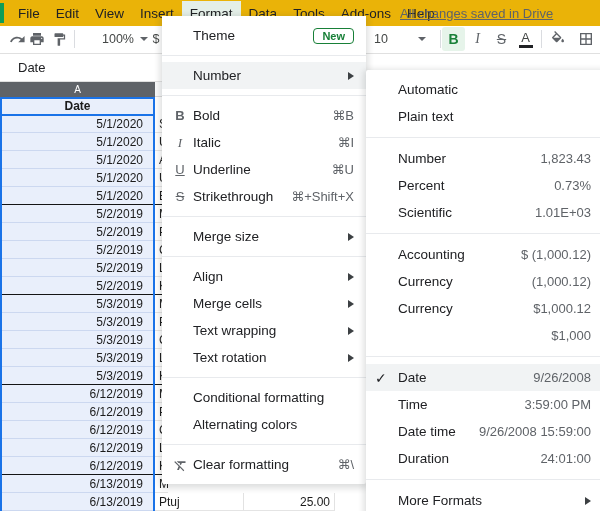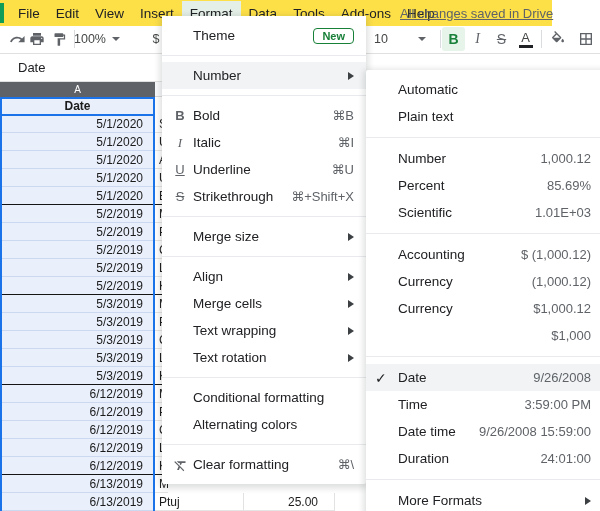--- a/index.html
+++ b/index.html
@@ -2,21 +2,21 @@
 <html><head>
 <meta charset="utf-8">
 <style>
   * { margin:0; padding:0; box-sizing:border-box; }
   body { background:#fff; }
   .screen {
     position:relative; width:600px; height:511px; overflow:hidden; background:#fff;
     font-family:"Liberation Sans","DejaVu Sans",sans-serif; color:#202124;
   }
   
-  .menubar { position:absolute; top:0; left:0; width:552px; height:26px; background:#fde047; display:flex; align-items:center; z-index:6; }
+  .menubar { position:absolute; top:0; left:0; width:600px; height:26px; background:#eab308; display:flex; align-items:center; z-index:6; }
   .logo-sliver { position:absolute; left:0; top:3px; width:4px; height:20px; background:#0f9d58; }
   .mb-items { display:flex; margin-left:10px; }
   .mb-item { font-size:13.5px; padding:5px 8px; cursor:default; white-space:nowrap; }
   .mb-item.active { background:#e4efe8; }
   .mb-status { position:absolute; left:400px; top:6px; font-size:13px; color:#5f6368; text-decoration:underline; white-space:nowrap; }
   
   .toolbar { position:absolute; top:26px; left:0; width:600px; height:27px; background:#fff; z-index:4; }
   .tb { position:absolute; top:1px; height:24px; display:flex; align-items:center; justify-content:center; color:#5f6368; }
   .tb svg { display:block; }
   .vsep { position:absolute; top:4px; width:1px; height:18px; background:#dadce0; }
@@ -32,21 +32,21 @@
   
   .sheet { position:absolute; top:82px; left:0; width:600px; height:429px; z-index:1; }
   .colheader-a { position:absolute; left:0; top:0; width:155px; height:15px; background:#5f6368; color:#fff; font-size:10px; display:flex; align-items:center; justify-content:center; }
   .colheader-b { position:absolute; left:155px; top:0; width:90px; height:15px; background:#f8f9fa; border-bottom:1px solid #d9d9d9; border-right:1px solid #d9d9d9; }
   .rows { position:absolute; left:0; top:15px; width:600px; }
   .srow { position:absolute; left:0; width:600px; height:18px; display:flex; }
   .cellA { width:155px; height:18px; background:#e9effb; border-bottom:1px solid #ccd8f0; font-size:12px; display:flex; align-items:center; justify-content:flex-end; padding-right:12px; color:#1b1b1b; }
   .cellA.hdr { justify-content:center; font-weight:bold; padding-right:0; }
   .cellB { width:88px; height:18px; background:#fff; border-bottom:1px solid #e4e4e4; font-size:12px; display:flex; align-items:center; padding-left:4px; overflow:hidden; color:#1b1b1b; }
   .cellB.sliver { width:13px; }
-  .cellC { width:92px; height:18px; background:#fff; border-bottom:1px solid #e4e4e4; border-left:1px solid #e2e2e2; border-right:1px solid #e2e2e2; font-size:12px; display:flex; align-items:center; justify-content:flex-end; padding-right:16px; color:#1b1b1b; }
+  .cellC { width:92px; height:18px; background:#fff; border-bottom:1px solid #e4e4e4; border-left:1px solid #e2e2e2; border-right:1px solid #e2e2e2; font-size:12px; display:flex; align-items:center; justify-content:flex-end; padding-right:4px; color:#1b1b1b; }
   .srow.gend .cellA, .srow.gend .cellB, .srow.gend .cellC { border-bottom:1px solid #151515; }
   .sel-left { position:absolute; left:0; top:15px; width:2px; background:#1a73e8; z-index:2; }
   .sel-right { position:absolute; left:153px; top:15px; width:2px; background:#1a73e8; z-index:2; }
   .active-cell { position:absolute; left:0; top:15px; width:155px; height:19px; border:2px solid #1a73e8; z-index:3; }
   
   .menu { position:absolute; background:#fff; box-shadow:0 2px 6px 2px rgba(60,64,67,.18); z-index:10; padding:6px 0; }
   .format-menu { left:162px; top:16px; width:204px; border-radius:0 0 2px 2px; }
   .number-submenu { left:366px; top:70px; width:240px; z-index:11; border-radius:2px; }
   .mi { position:relative; height:27px; display:flex; align-items:center; padding:0 12px 0 31px; font-size:13.5px; color:#202124; cursor:default; white-space:nowrap; }
   .mi.hl { background:#f1f3f4; }
@@ -96,21 +96,21 @@
       <svg width="16" height="16" viewBox="0 0 24 24">
           <path d="M19 8H5c-1.66 0-3 1.34-3 3v6h4v4h12v-4h4v-6c0-1.66-1.34-3-3-3zm-3 11H8v-5h8v5zm3-7c-.55 0-1-.45-1-1s.45-1 1-1 1 .45 1 1-.45 1-1 1zm-1-9H6v4h12V3z" fill="#5f6368"></path>
         </svg>
     </div>
     <div class="tb" style="left:48px;width:22px;">
       <svg width="15" height="15" viewBox="0 0 24 24">
           <path d="M18 4V3c0-.55-.45-1-1-1H5c-.55 0-1 .45-1 1v4c0 .55.45 1 1 1h12c.55 0 1-.45 1-1V6h1v4H9v11c0 .55.45 1 1 1h2c.55 0 1-.45 1-1v-9h8V4h-3z" fill="#5f6368"></path>
         </svg>
     </div>
     <div class="vsep" style="left:74px;"></div>
-    <div class="tb" style="left:68px;width:58px;">
+    <div class="tb" style="left:96px;width:58px;">
       <span class="tb-text">100%</span>
         <span class="caret"></span>
     </div>
     <div class="tb" style="left:148px;width:16px;">
       <span class="tb-text">$</span>
     </div>
     <div class="vsep" style="left:365px;"></div>
     <div class="tb" style="left:370px;width:60px;justify-content:space-between;padding:0 4px;">
       <span class="tb-text">10</span>
         <span class="caret"></span>
@@ -314,25 +314,25 @@
   <div class="menu number-submenu sm" id="number-submenu">
       <div class="mi">
         <span class="lbl">Automatic</span>
       </div>
       <div class="mi">
         <span class="lbl">Plain text</span>
       </div>
       <div class="msep"></div>
       <div class="mi">
         <span class="lbl">Number</span>
-        <span class="right">1,000.12</span>
+        <span class="right">1,823.43</span>
       </div>
       <div class="mi">
         <span class="lbl">Percent</span>
-        <span class="right">85.69%</span>
+        <span class="right">0.73%</span>
       </div>
       <div class="mi">
         <span class="lbl">Scientific</span>
         <span class="right">1.01E+03</span>
       </div>
       <div class="msep"></div>
       <div class="mi">
         <span class="lbl">Accounting</span>
         <span class="right">$ (1,000.12)</span>
       </div>

